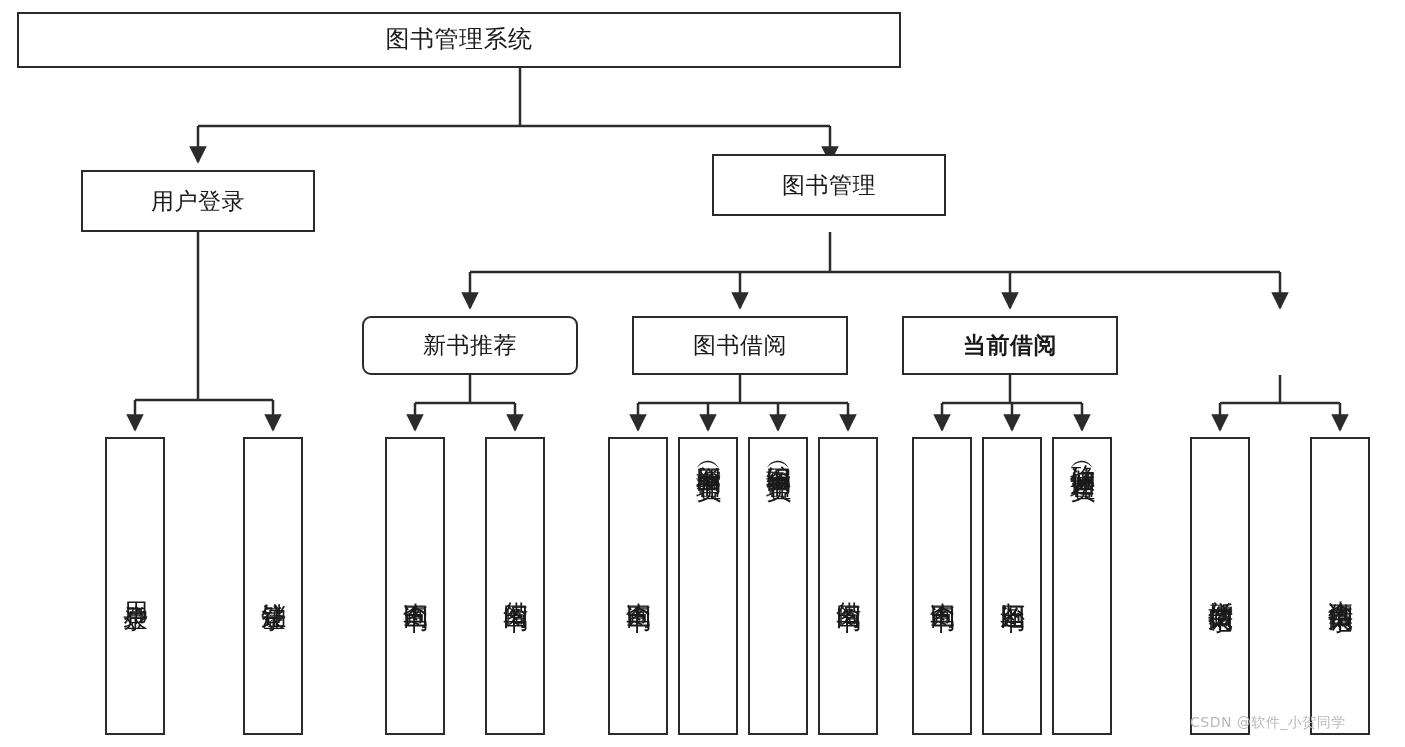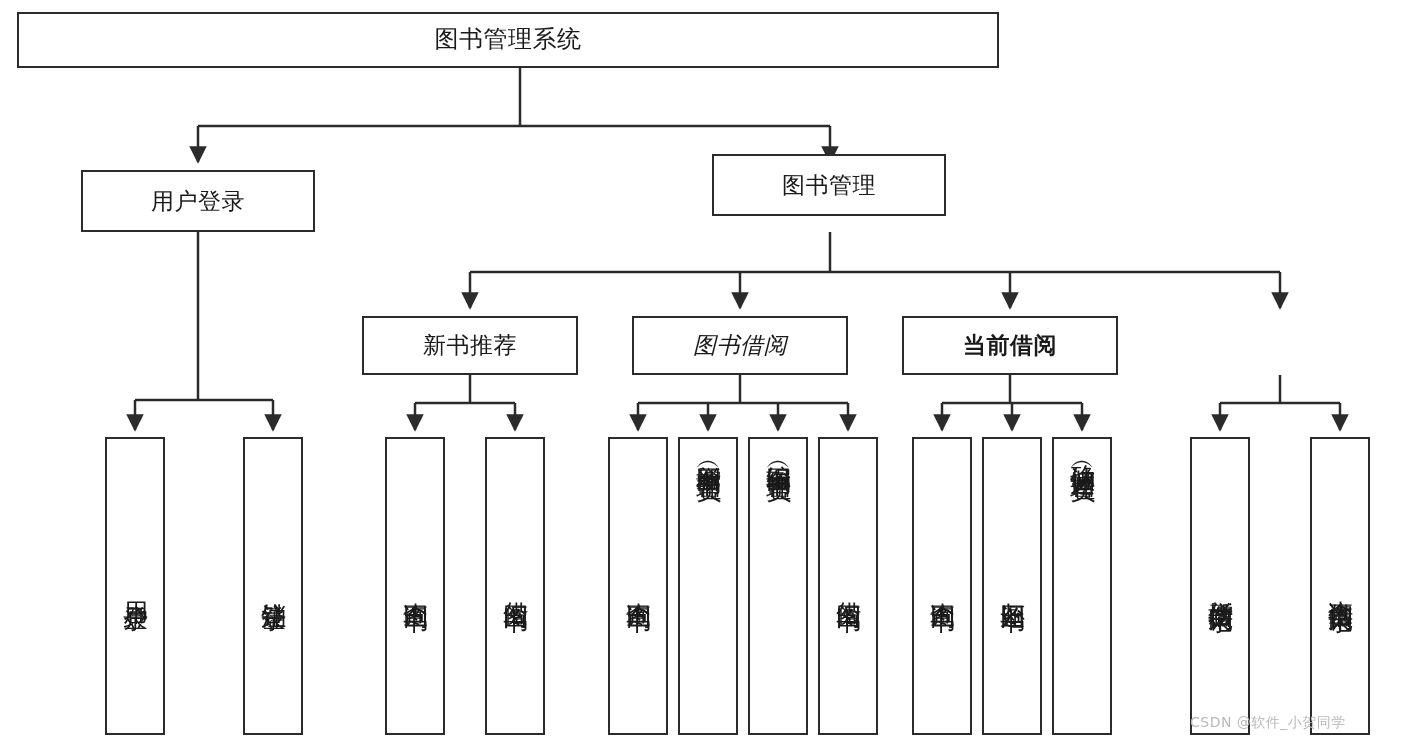--- a/index.html
+++ b/index.html
@@ -125,35 +125,35 @@
       <path d="M 1012 403 L 1012 430" marker-end="url(#arrow)"></path>
       <path d="M 1082 403 L 1082 430" marker-end="url(#arrow)"></path>
 
       <path d="M 1280 375 L 1280 403"></path>
       <path d="M 1220 403 L 1340 403"></path>
       <path d="M 1220 403 L 1220 430" marker-end="url(#arrow)"></path>
       <path d="M 1340 403 L 1340 430" marker-end="url(#arrow)"></path>
     </g>
   </svg>
 
-  <div class="node h root" style="left: 17px; top: 12px; width: 982px; height: 56px;">
+  <div class="node h root" style="left: 17px; top: 12px; width: 884px; height: 56px;">
     <span class="label">图书管理系统</span>
   </div>
 
   <div class="node h" style="left: 81px; top: 170px; width: 234px; height: 62px;">
     <span class="label">用户登录</span>
   </div>
   <div class="node h" style="left: 712px; top: 154px; width: 234px; height: 62px; align-items: center;">
     <span class="label">图书管理</span>
   </div>
 
-  <div class="node h" style="left: 362px; top: 316px; width: 216px; height: 59px;">
+  <div class="node h" style="left: 362px; top: 316px; width: 216px; height: 59px; border-radius: 9px;">
     <span class="label">新书推荐</span>
   </div>
-  <div class="node h" style="left: 632px; top: 316px; width: 216px; height: 59px; font-style: italic;">
+  <div class="node h" style="left: 632px; top: 316px; width: 216px; height: 59px;">
     <span class="label">图书借阅</span>
   </div>
   <div class="node h" style="left: 902px; top: 316px; width: 216px; height: 59px; font-weight: bold;">
     <span class="label">当前借阅</span>
   </div>
 
   <div class="node v center" style="left: 105px; top: 437px; width: 60px; height: 298px;">
     <span class="label">用户登录</span>
   </div>
   <div class="node v center" style="left: 243px; top: 437px; width: 60px; height: 298px;">

